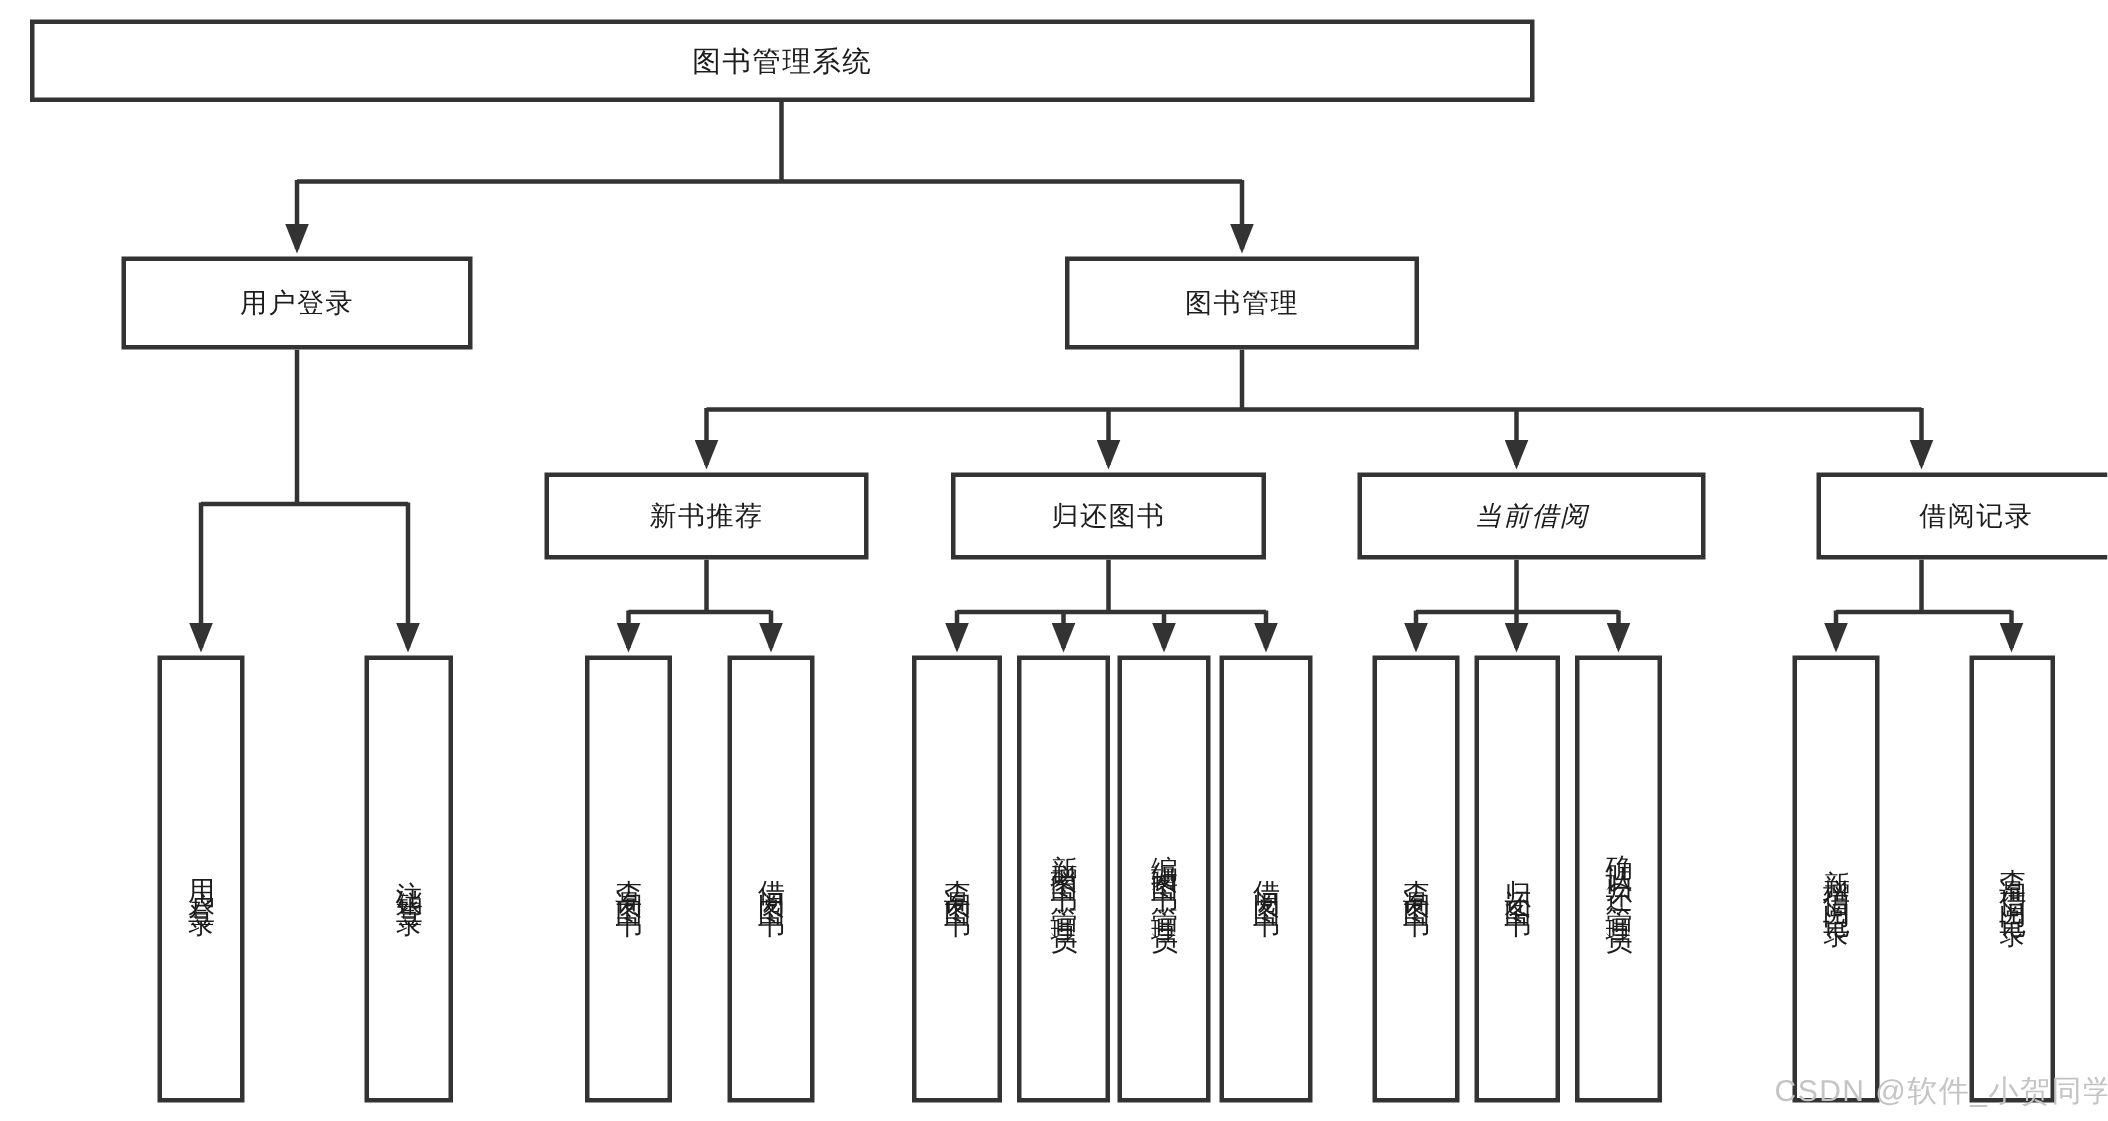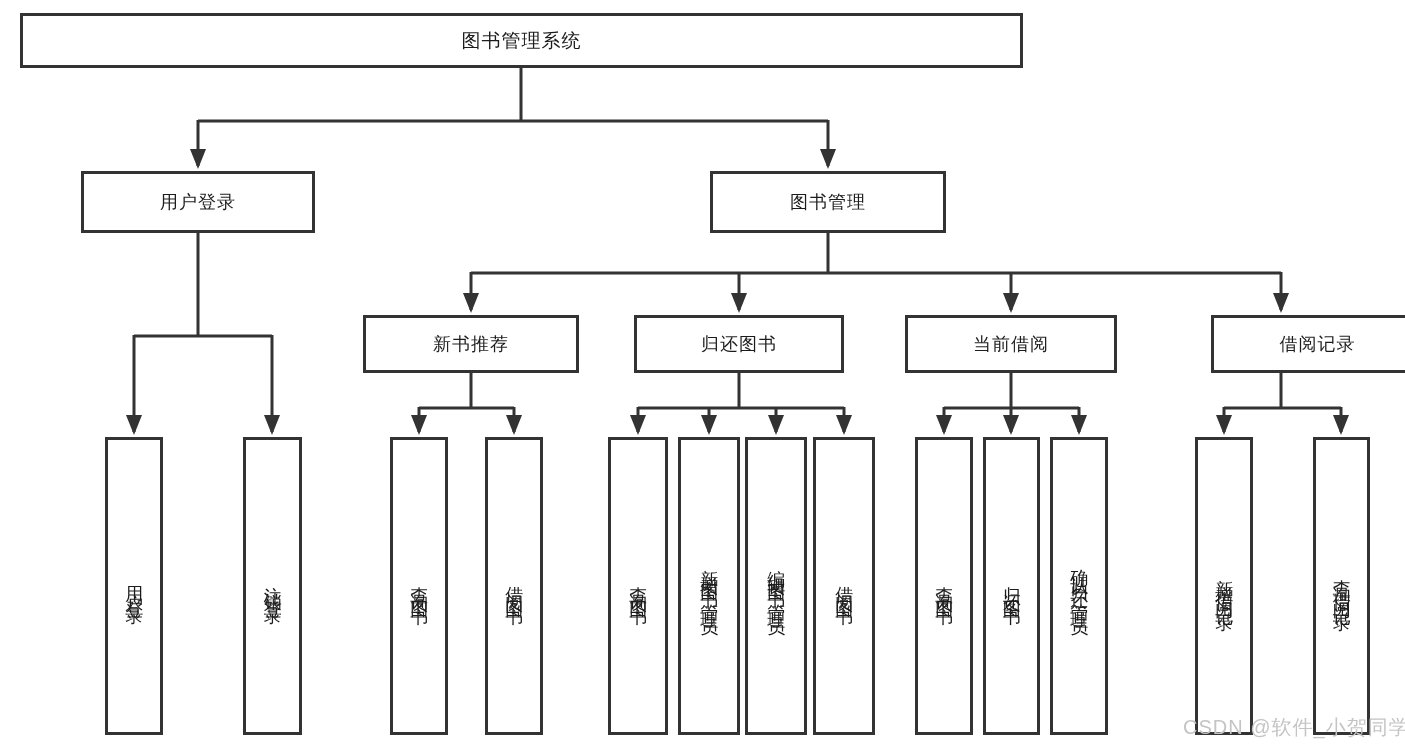--- a/index.html
+++ b/index.html
@@ -106,21 +106,21 @@
   <div class="box level" style="left:363px; top:315px; width:216px; height:58px;">
     <span>新书推荐</span>
   </div>
 
   <div class="box level" style="left:710px; top:171px; width:236px; height:62px;">
     <span>图书管理</span>
   </div>
   <div class="box level" style="left:634px; top:315px; width:210px; height:58px;">
     <span>归还图书</span>
   </div>
-  <div class="box level" style="left:905px; top:315px; width:212px; height:58px;">
+  <div class="box level" style="left:905px; top:315px; width:232px; height:58px;font-style:italic;">
     <span>当前借阅</span>
   </div>
   <div class="box level" style="left:1175px; top:315px; width:213px; height:58px;margin-left:36px;">
     <span>借阅记录</span>
   </div>
 
   <div class="box leaf" style="left:105px; top:437px; width:58px; height:298px;">
     <span>用户登录</span>
   </div>
   <div class="box leaf" style="left:243px; top:437px; width:59px; height:298px;">

